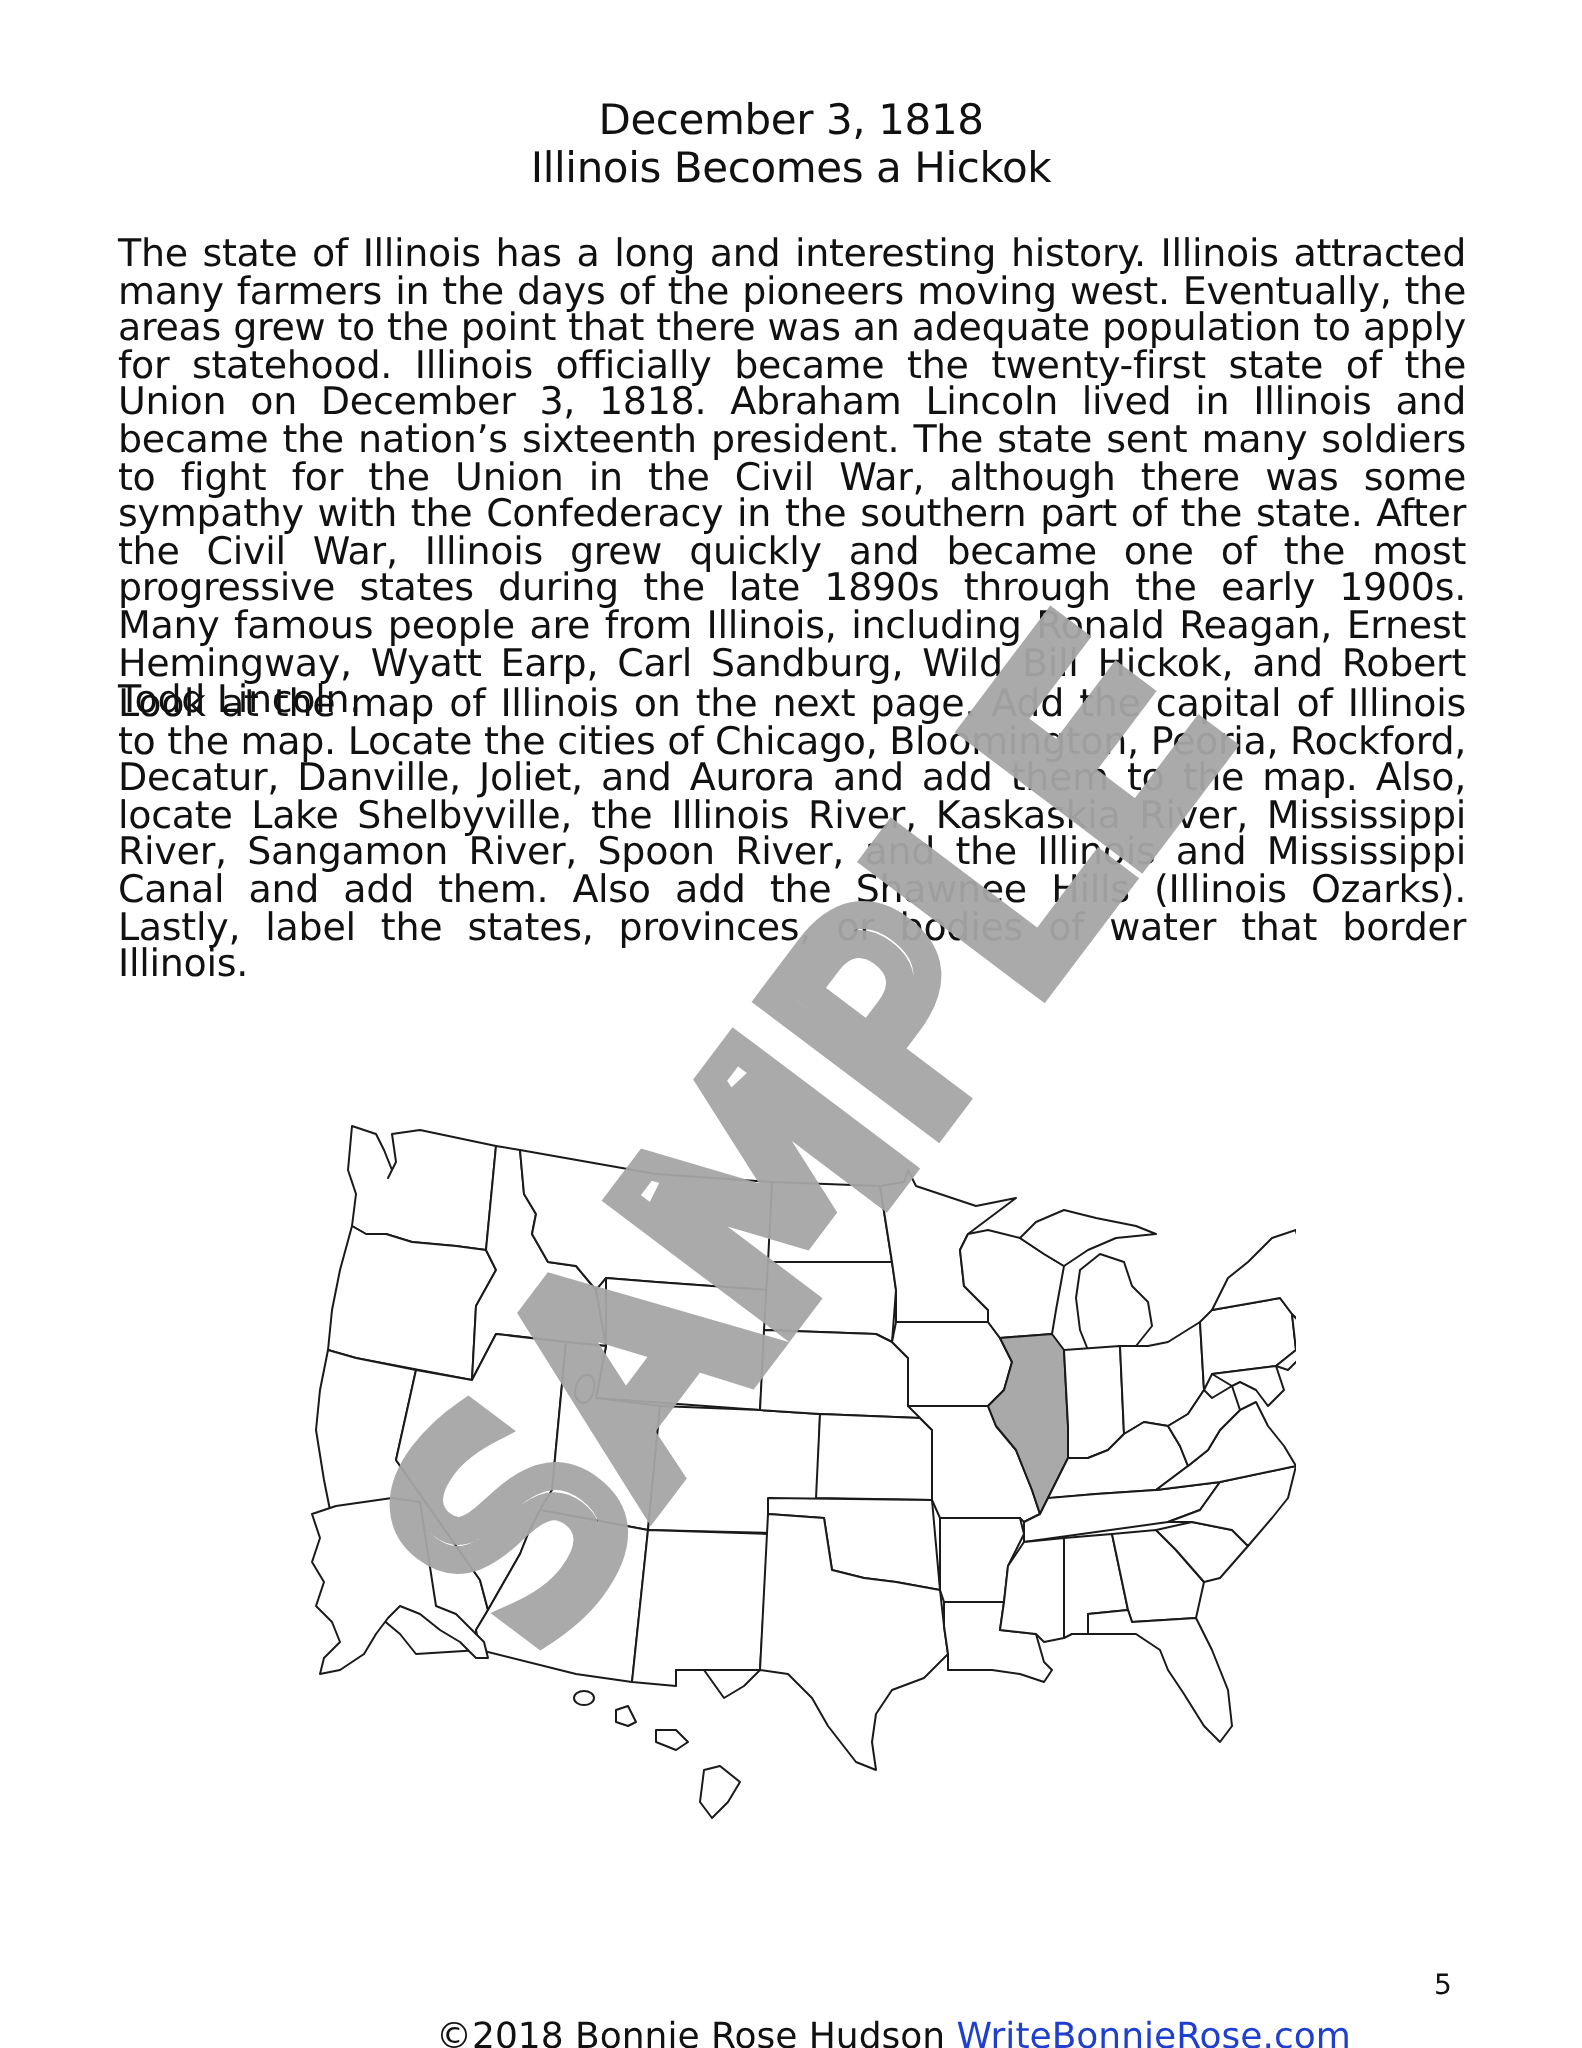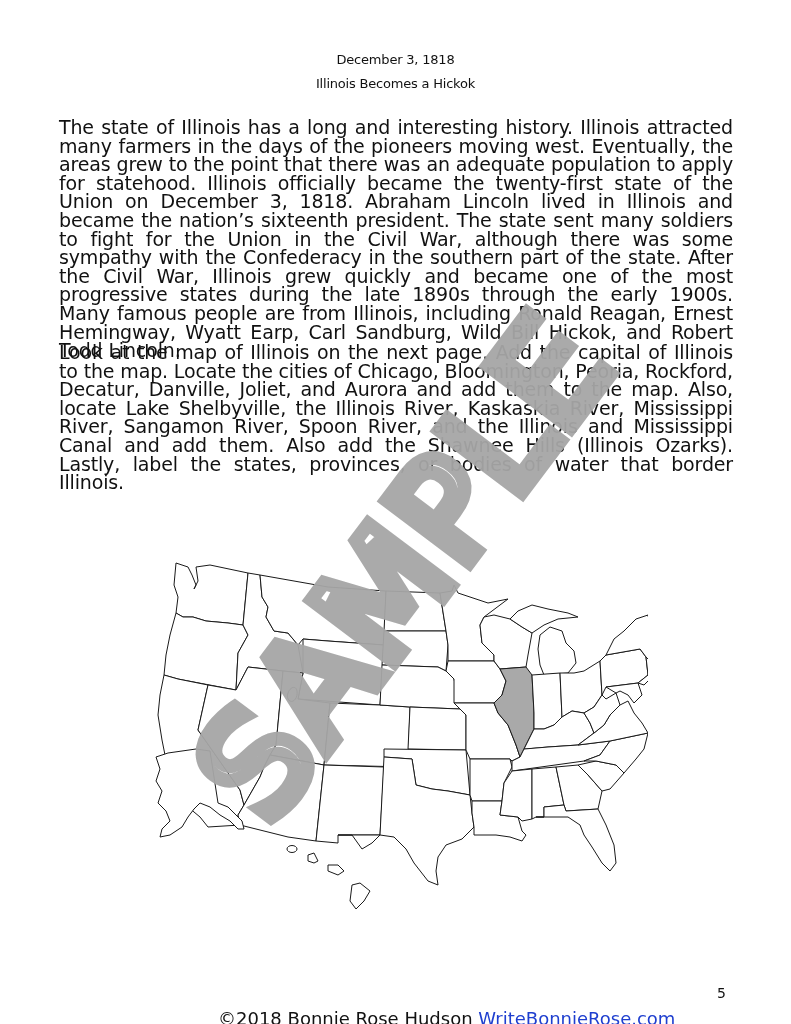--- a/index.html
+++ b/index.html
@@ -19,21 +19,21 @@
       position: absolute;
       left: 0; top: 0;
       width: 791px; height: 1024px;
     }
     .title-block {
       position: absolute;
       top: 48px;
       left: 0;
       width: 791px;
       text-align: center;
-      font-size: 13px;
+      font-size: 21px;
       line-height: 24px;
       letter-spacing: -0.2px;
     }
     .paragraph {
       position: absolute;
       left: 59px;
       width: 674px;
       font-size: 19px;
       line-height: 18.6px;
       text-align: justify;

